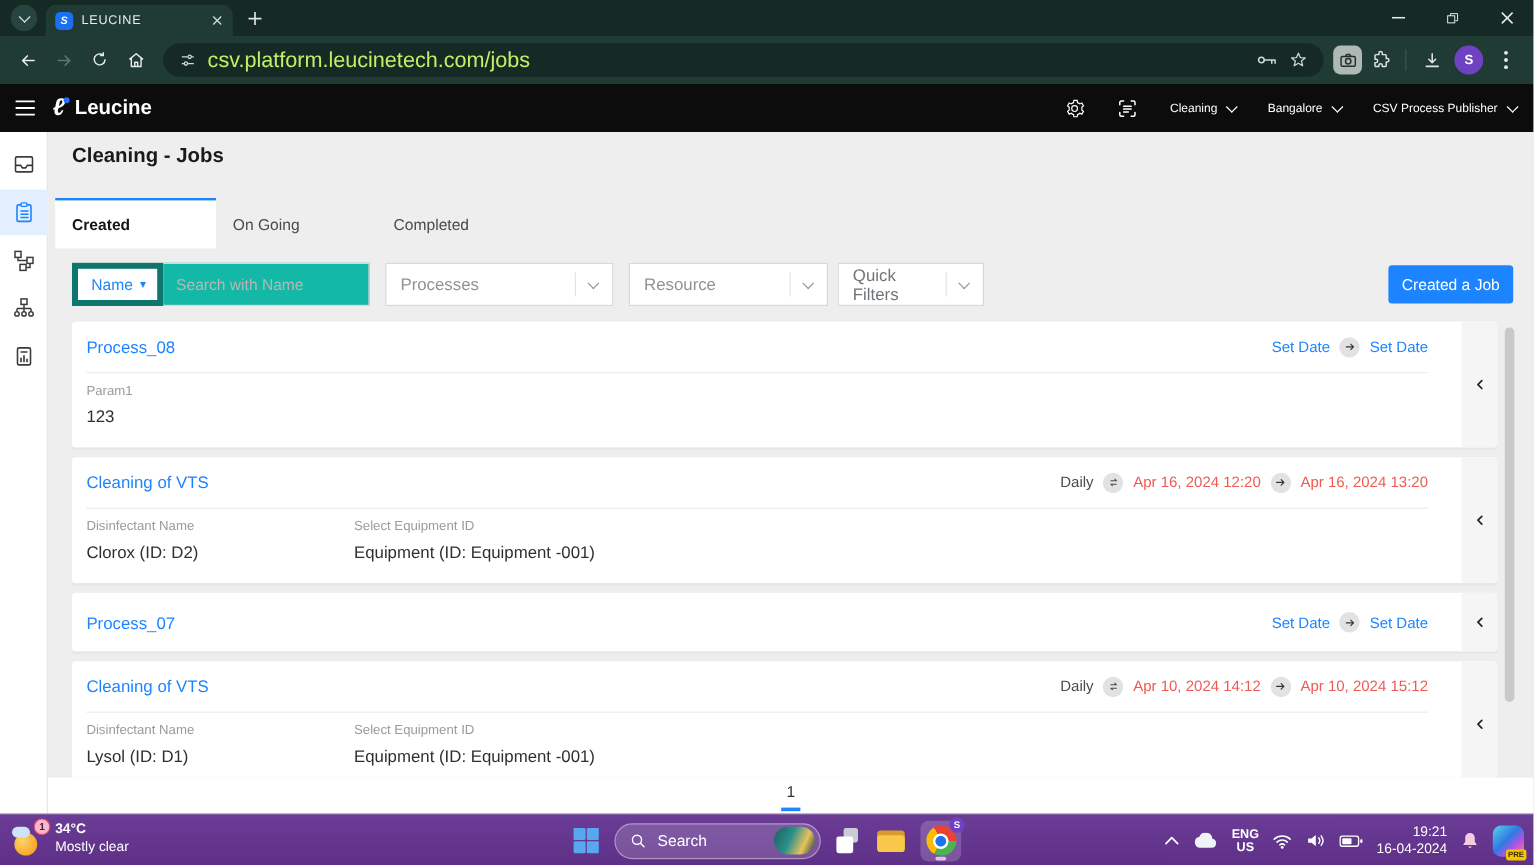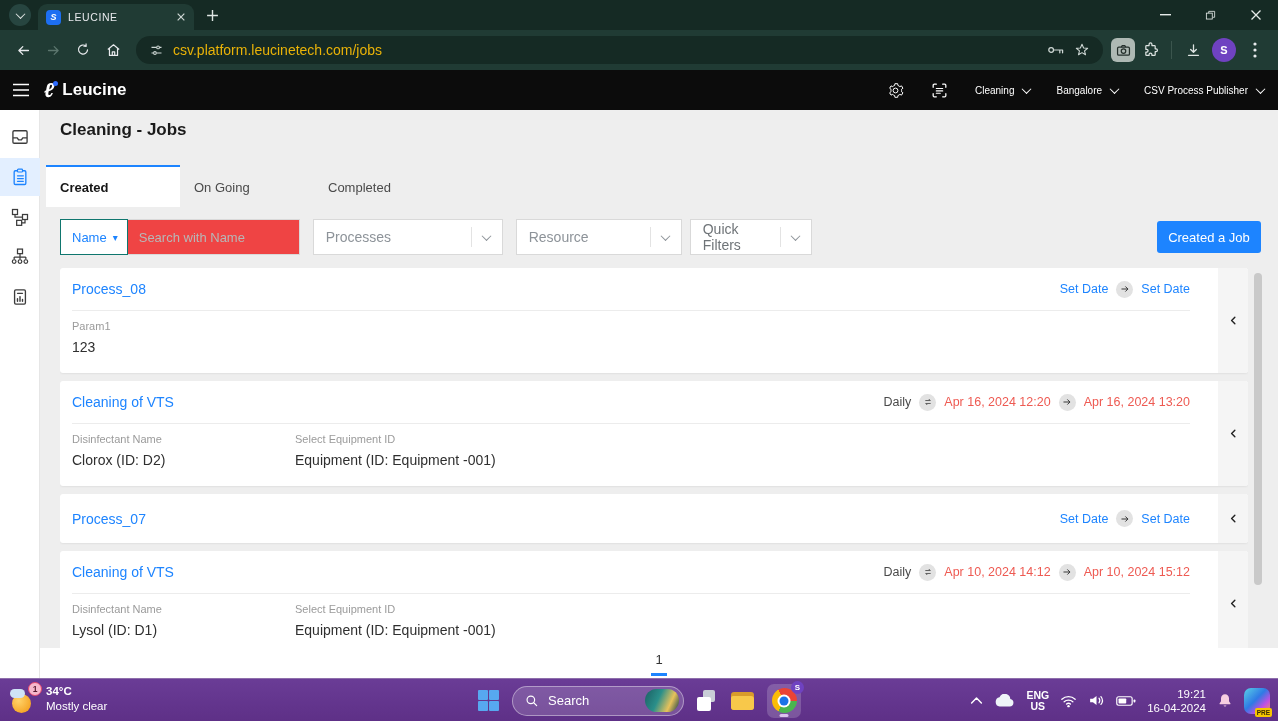--- a/index.html
+++ b/index.html
@@ -18,21 +18,21 @@
   .favicon{width:15px;height:15px;border-radius:4px;background:#1d6ff2;color:#fff;font-size:9px;font-weight:700;display:flex;align-items:center;justify-content:center;}
   .tab-title{flex:1;font-size:10.5px;letter-spacing:.6px;color:#e8eaed;white-space:nowrap;overflow:hidden;}
   .newtab{margin-left:12px;cursor:pointer;}
   .wincontrols{position:absolute;right:0;top:0;height:30px;display:flex;}
   .winbtn{width:45px;height:30px;display:flex;align-items:center;justify-content:center;cursor:pointer;}
 
   
   .toolbar{position:absolute;left:0;top:30px;width:1278px;height:40px;background:var(--toolbar);display:flex;align-items:center;padding:0 8px;}
   .navbtn{width:30px;height:30px;display:flex;align-items:center;justify-content:center;cursor:pointer;}
   .omnibox{flex:1;height:28px;margin:0 8px;background:var(--strip);border-radius:14px;display:flex;align-items:center;padding:0 13px;gap:9px;}
-  .url{flex:1;font-size:14px;color:#eab308;white-space:nowrap;overflow:hidden;}
+  .url{flex:1;font-size:18px;color:#bef264;white-space:nowrap;overflow:hidden;}
   .tool-divider{width:1px;height:18px;background:#3b554d;margin:0 6px;}
   .camera-btn{width:24px;height:24px;border-radius:6px;background:#aeb9b4;display:flex;align-items:center;justify-content:center;cursor:pointer;}
   .avatar{width:24px;height:24px;border-radius:50%;background:#6f42c1;color:#fff;font-size:11px;font-weight:700;display:flex;align-items:center;justify-content:center;margin:0 4px;cursor:pointer;}
 
   
   .appbar{position:absolute;left:0;top:70px;width:1278px;height:40px;background:var(--appbar);display:flex;align-items:center;color:#fff;padding:0 14px 0 12px;}
   .brand{display:flex;align-items:center;gap:8px;margin-left:14px;}
   .logo-glyph{position:relative;font-size:20px;font-weight:700;font-style:italic;line-height:20px;}
   .logo-dot{position:absolute;top:1px;right:-4px;width:5px;height:5px;border-radius:50%;background:#2d6bff;}
   .brand-name{font-size:17px;font-weight:700;}
@@ -46,22 +46,22 @@
   .side-item.active{color:var(--accent);background:#e3efff;}
 
   
   .main{position:absolute;left:40px;top:110px;width:1238px;height:568px;background:var(--gray);overflow:hidden;}
   .page-title{position:absolute;left:20px;top:10px;font-size:17px;font-weight:700;color:#1a1a1a;}
   .tab-bar{position:absolute;left:6px;top:55px;height:42px;display:flex;}
   .tab{width:134px;display:flex;align-items:center;padding-left:14px;font-size:13px;color:#4a4a4a;cursor:pointer;border-top:2px solid transparent;}
   .tab.active{background:#fff;border-top:2px solid var(--accent);color:#161616;font-weight:700;}
 
   .filters{position:absolute;left:20px;top:109px;right:17px;height:36px;display:flex;align-items:center;}
-  .name-combo{height:36px;border:1px solid #0f766e;background:#fff;display:flex;align-items:center;gap:6px;padding:0 9px 0 11px;color:var(--accent);font-size:13px;cursor:pointer;}
-  .search-input{height:36px;width:172px;border:1px solid #d9d9d9;border-left:none;background:#ef4444;padding:0 11px;font-size:13px;color:#333;font-family:"Liberation Sans",sans-serif;outline:none;}
+  .name-combo{height:36px;border:5px solid #0f766e;background:#fff;display:flex;align-items:center;gap:6px;padding:0 9px 0 11px;color:var(--accent);font-size:13px;cursor:pointer;}
+  .search-input{height:36px;width:172px;border:1px solid #d9d9d9;border-left:none;background:#14b8a6;padding:0 11px;font-size:13px;color:#333;font-family:"Liberation Sans",sans-serif;outline:none;}
   .search-input::placeholder{color:#b7b7b7;}
   .select{height:36px;background:#fff;border:1px solid #d9d9d9;display:flex;align-items:center;cursor:pointer;}
   .select .sel-label{flex:1;padding-left:12px;font-size:14px;color:#8d9399;}
   .sel-div{width:1px;height:20px;background:#e3e3e3;}
   .sel-chev{width:30px;display:flex;align-items:center;justify-content:center;color:#8d9399;}
   .sel-processes{width:190px;margin-left:13px;}
   .sel-resource{width:166px;margin-left:13px;}
   .sel-quick{width:122px;margin-left:8px;}
   .create-btn{margin-left:auto;width:104px;height:32px;background:var(--accent);color:#fff;border:none;font-size:13px;font-family:"Liberation Sans",sans-serif;border-radius:3px;cursor:pointer;}
 

